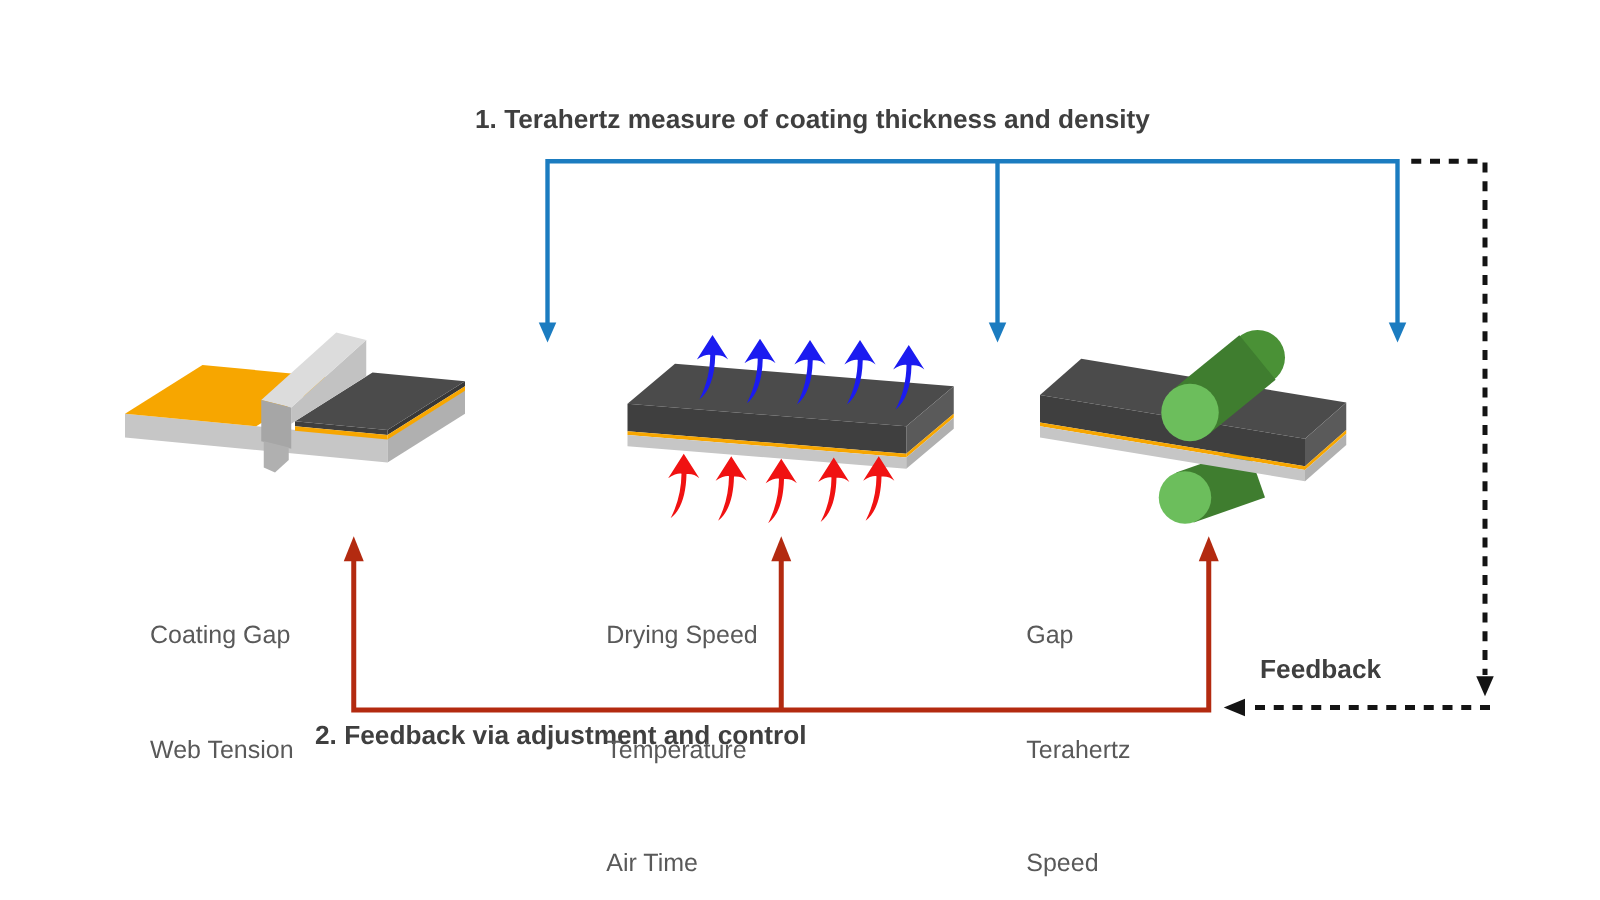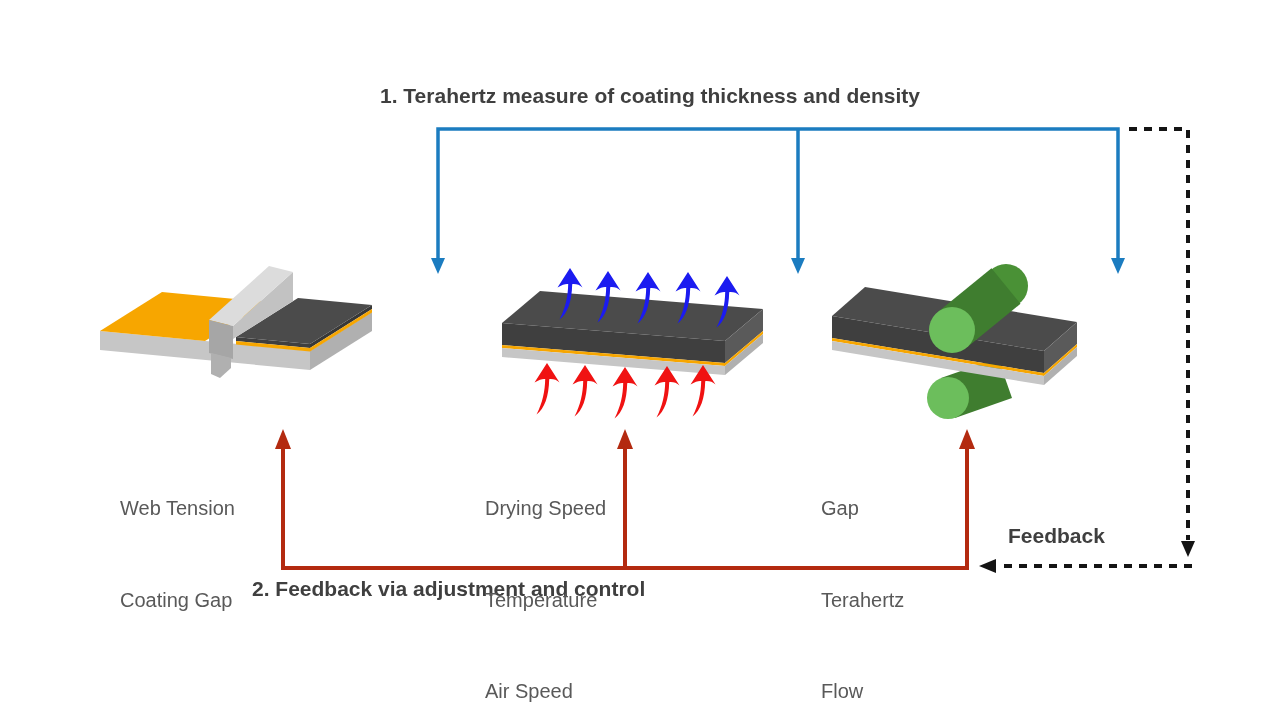--- a/index.html
+++ b/index.html
@@ -120,31 +120,31 @@
     </g>
   </svg>
 
   <div class="heading" style="left:380px;top:84px;width:800px;">1. Terahertz measure of coating thickness and density</div>
 
   <div class="heading" style="left:225px;top:577px;width:800px;margin-left:27px;">2. Feedback via adjustment and control</div>
 
   <div class="heading" style="left:1008px;top:524px;width:150px;">Feedback</div>
 
   <div class="txt" style="left:120px;top:432px;">
+    <span class="param-line">Coating Gap</span>
     <span class="param-line">Web Tension</span>
-    <span class="param-line">Coating Gap</span>
     
   </div>
 
   <div class="txt" style="left:485px;top:432px;">
     <span class="param-line">Drying Speed</span>
     <span class="param-line">Temperature</span>
-    <span class="param-line">Air Speed</span>
+    <span class="param-line">Air Time</span>
   </div>
 
   <div class="txt" style="left:821px;top:432px;">
     <span class="param-line">Gap</span>
     <span class="param-line">Terahertz</span>
-    <span class="param-line">Flow</span>
+    <span class="param-line">Speed</span>
     
   </div>
 
 </div>
 
 </body></html>

